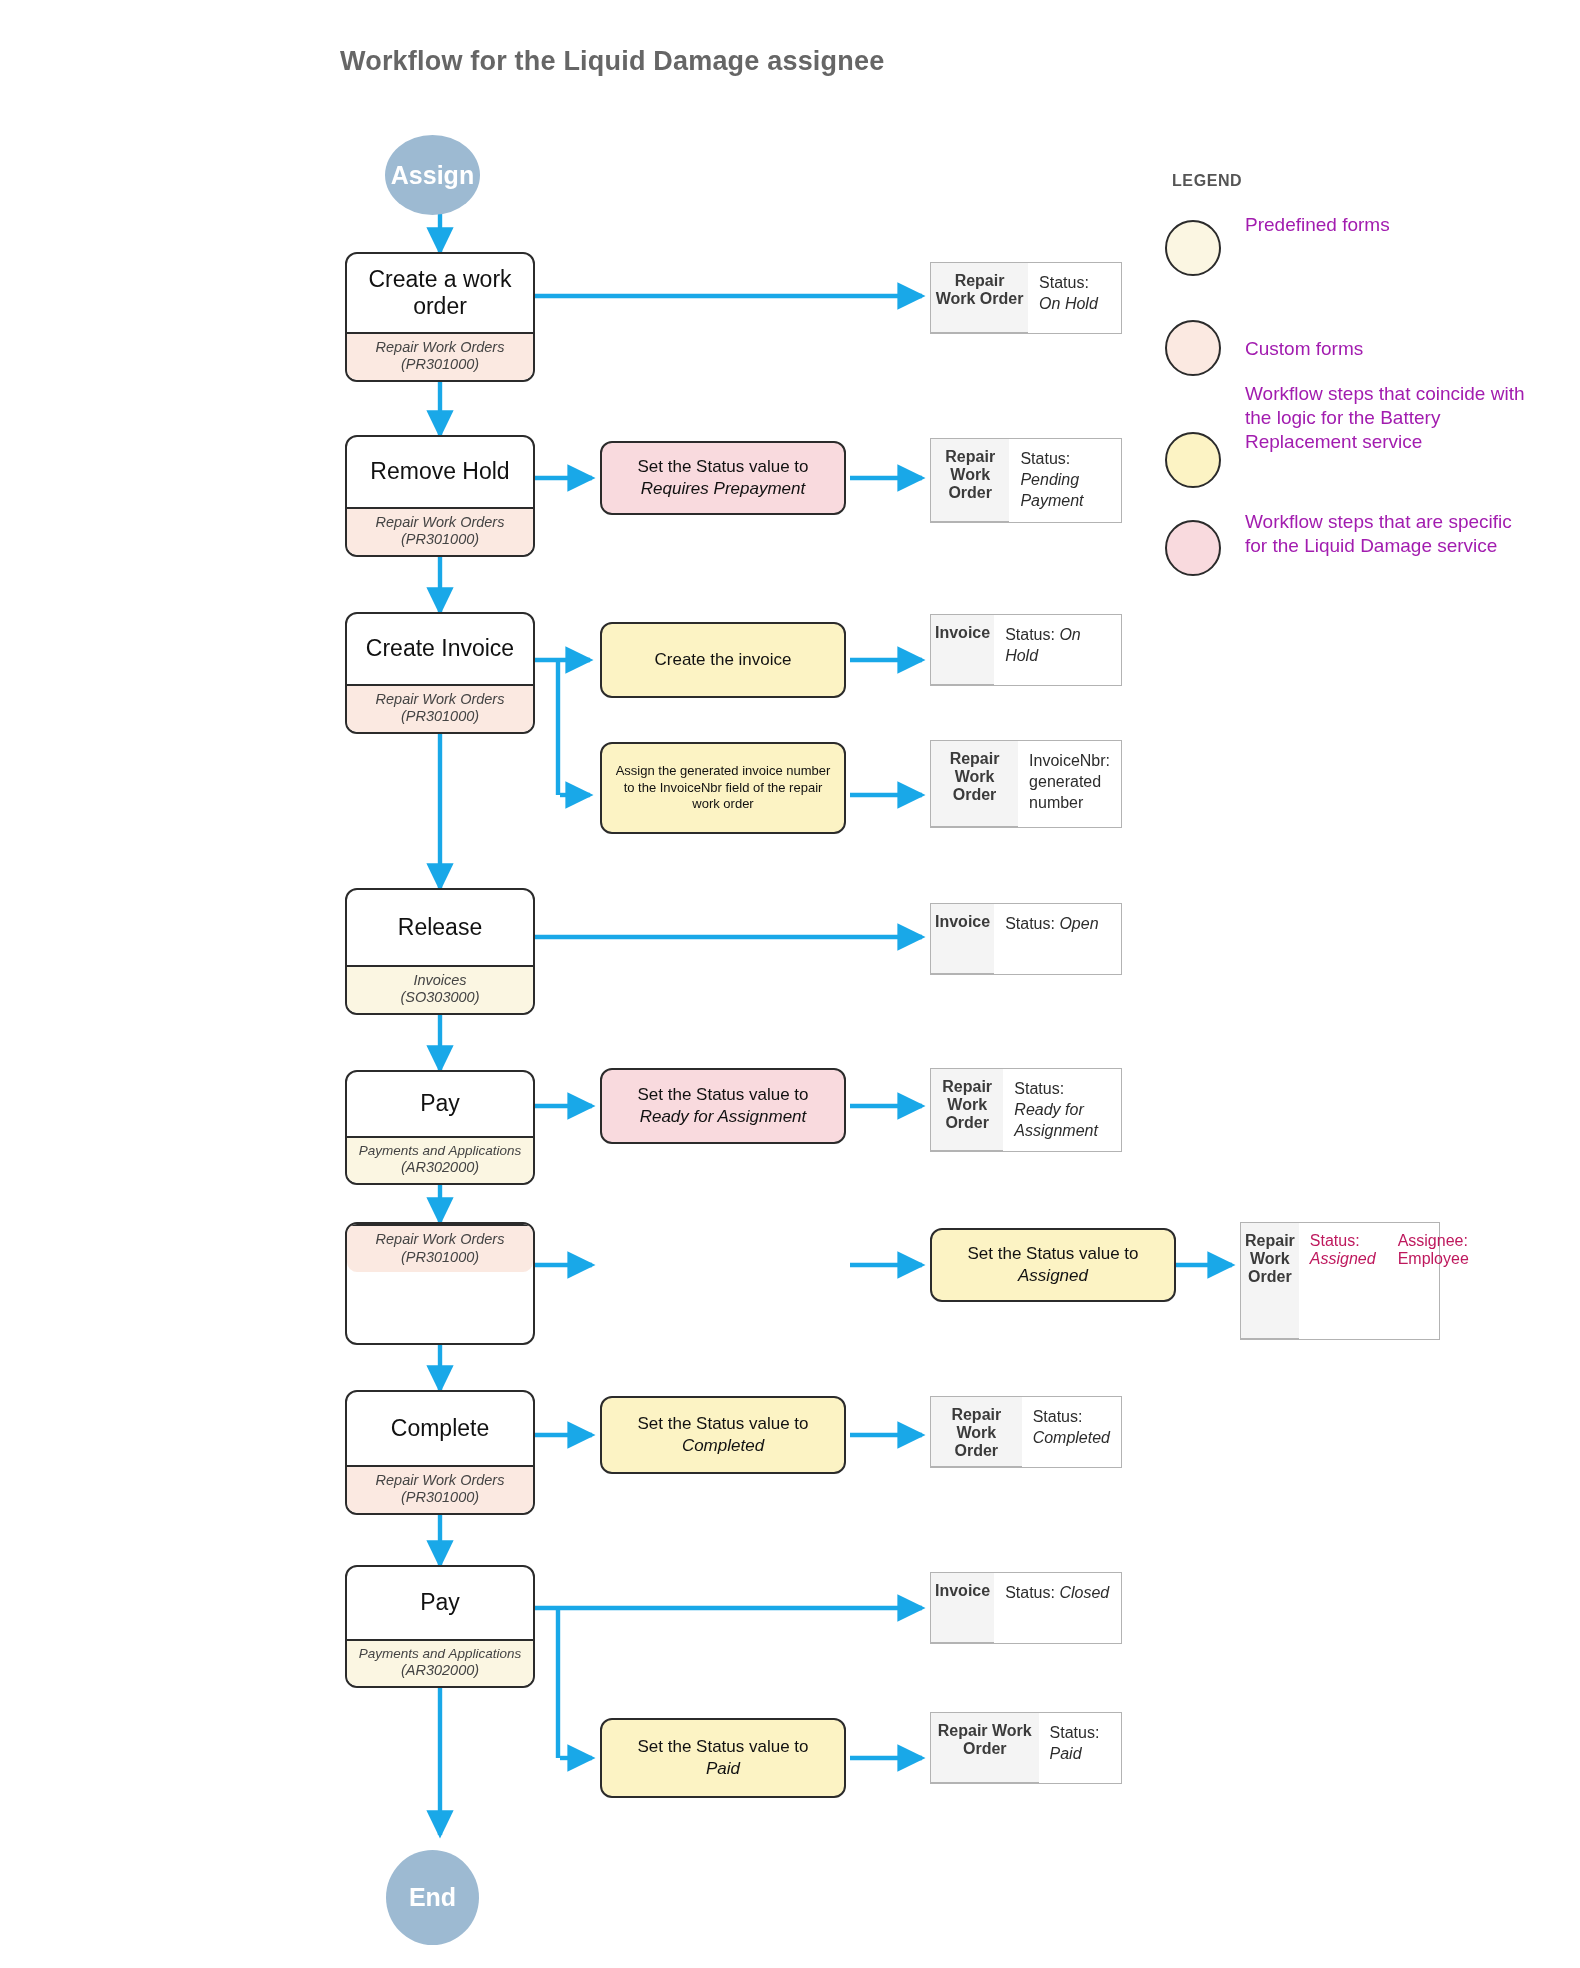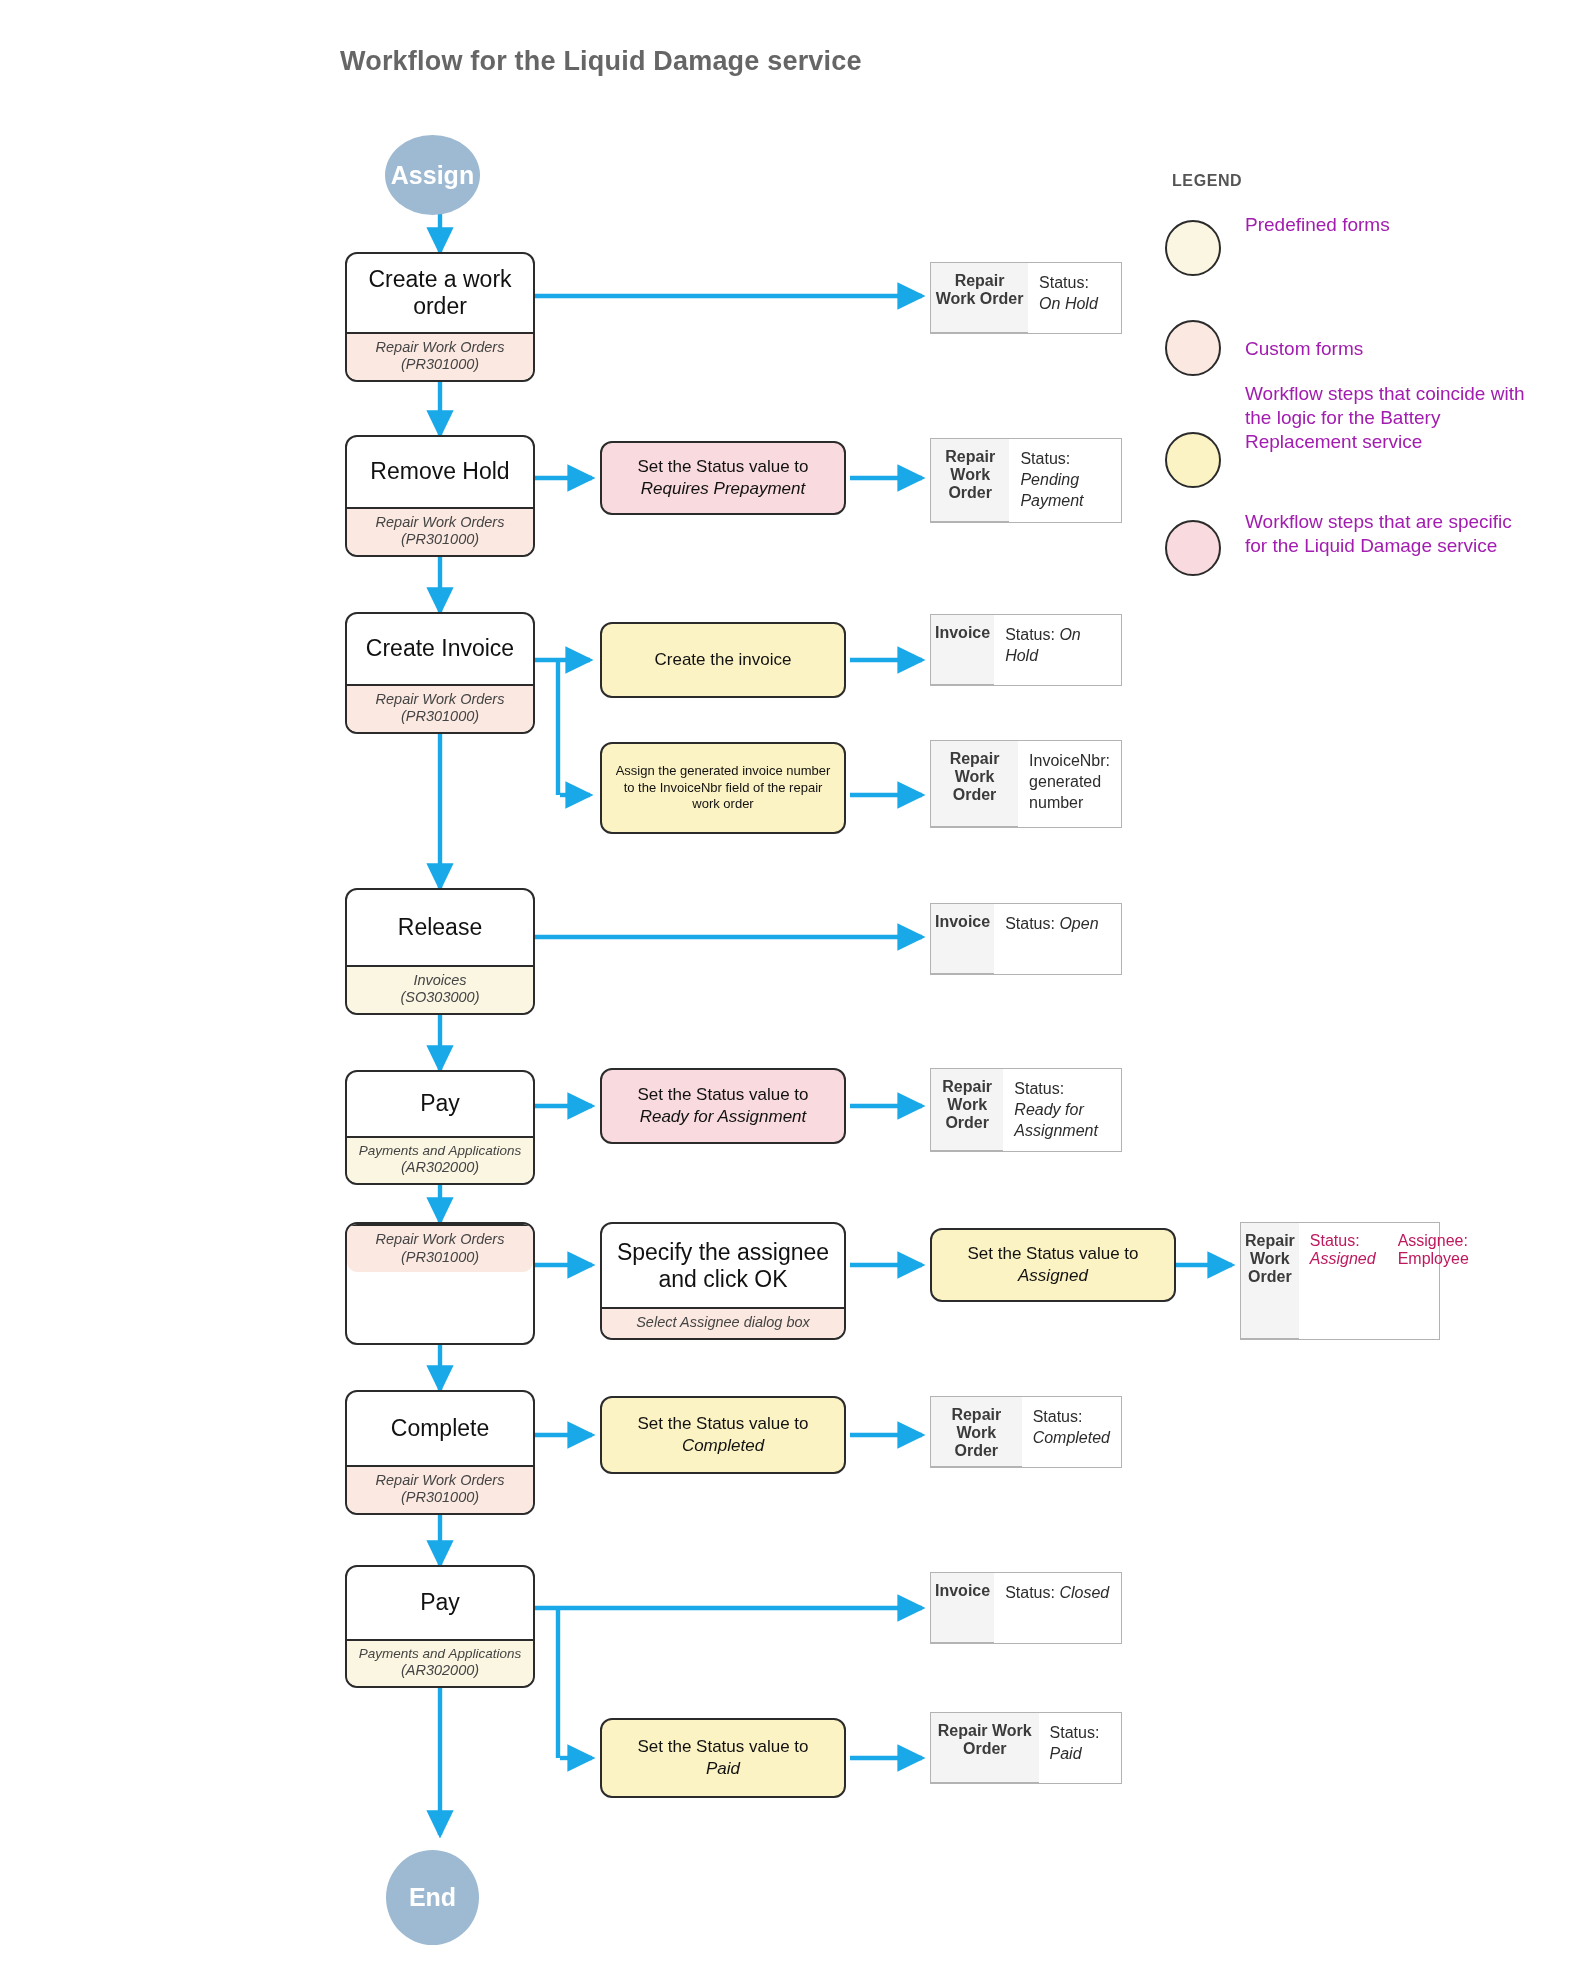--- a/index.html
+++ b/index.html
@@ -204,21 +204,21 @@
 
       <path d="M440,1688 L440,1835"></path>
     </g>
 
     <g stroke="#19a8e8" stroke-width="4.4" fill="none">
       <path d="M558,660 L558,795"></path>
       <path d="M558,1608 L558,1758"></path>
     </g>
   </svg>
 
-  <div class="abs title" style="left:340px; top:46px;">Workflow for the Liquid Damage service</div>
+  <div class="abs title" style="left:340px; top:46px;">Workflow for the Liquid Damage assignee</div>
 
   <div class="abs terminator" style="left:385px; top:135px; width:95px; height:80px;">
     <span>Assign</span>
   </div>
 
   <div class="abs action" style="left:345px; top:252px; width:190px; height:130px;">
     <div class="action-label">Create a work order</div>
     <div class="action-foot foot-custom">
       <div>Repair Work Orders</div>
       <div>(PR301000)</div>
@@ -327,31 +327,20 @@
     </div>
   </div>
 
   <div class="abs action" style="left:345px; top:1222px; width:190px; height:123px;">
     <div class="action-foot foot-custom">
       <div>Repair Work Orders</div>
       <div>(PR301000)</div>
     </div>
   </div>
 
-  <div class="abs action" style="left:600px; top:1222px; width:246px; height:118px;">
-    <div class="action-label">
-      <div>
-        <span>Specify the assignee</span><br>
-        <span>and click OK</span>
-      </div>
-    </div>
-    <div class="action-foot foot-custom">
-      <div>Select Assignee dialog box</div>
-    </div>
-  </div>
 
   <div class="abs proc proc-yellow" style="left:930px; top:1228px; width:246px; height:74px;">
     <div>
       <span>Set the Status value to</span><br>
       <em>Assigned</em>
     </div>
   </div>
 
   <div class="abs card" style="left:1240px; top:1222px; width:200px; height:118px;">
     <div class="card-head">Repair Work Order</div>

